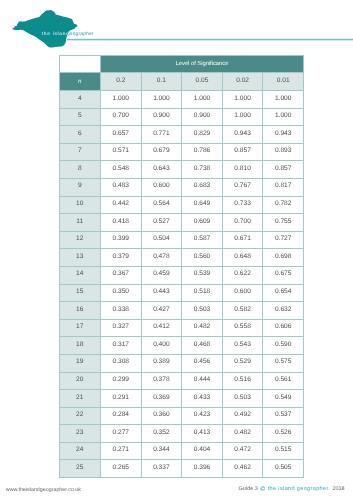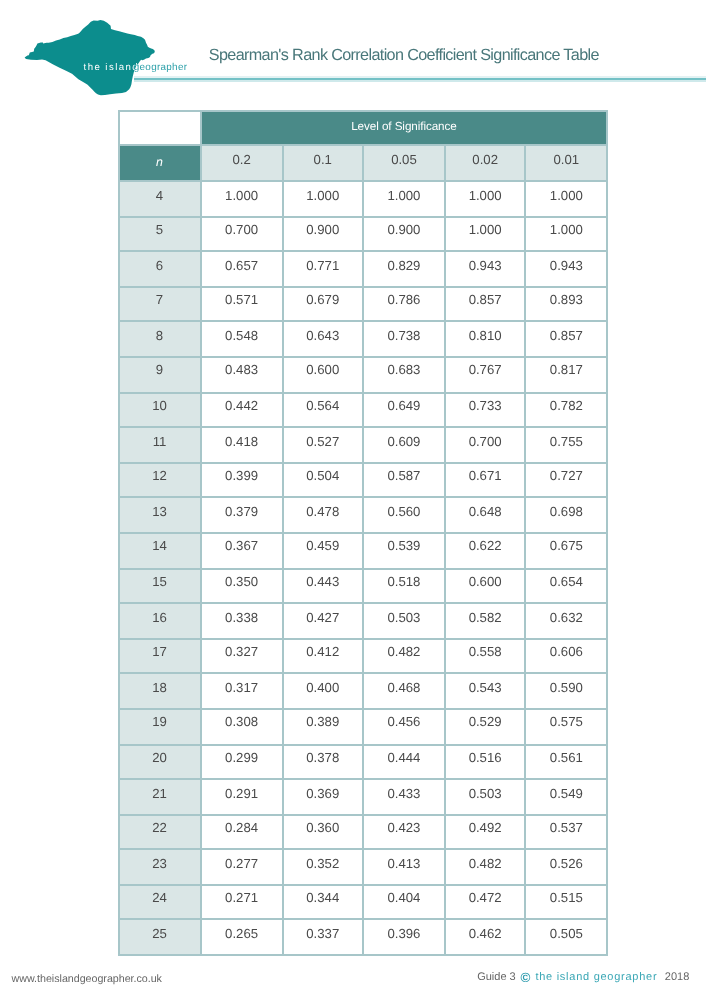--- a/index.html
+++ b/index.html
@@ -48,21 +48,20 @@
 
   <div class="logo">
     <svg viewBox="0 0 68 44">
       <path id="island" fill="#0c8d8d" d="M1.3,24.7 2.0,24.3 2.7,23.8 3.4,23.6 3.9,22.3 5.0,22.0 5.9,21.8 6.1,20.4 6.8,19.5 7.3,18.6 7.7,17.7 9.4,17.3 10.5,17.2 10.5,17.7 12.3,17.4 13.4,17.4 15.2,17.0 17.0,16.3 18.9,15.7 20.7,15.0 22.6,14.6 24.4,14.0 26.2,13.5 28.1,12.9 28.9,12.2 30.4,10.5 31.7,9.4 33.1,8.2 34.4,6.9 35.8,6.2 37.8,6.4 39.2,6.0 40.9,6.4 42.6,7.4 44.3,8.9 44.5,10.5 46.5,11.1 48.6,11.6 52.7,12.7 54.4,13.1 56.4,13.5 57.8,14.0 59.5,14.4 60.7,15.1 61.5,15.9 62.0,17.4 62.6,18.5 62.9,19.4 63.7,19.9 64.6,20.2 65.4,20.5 66.2,21.1 66.4,21.9 66.0,22.6 65.2,22.9 64.3,23.6 64.0,24.5 63.2,25.0 62.0,25.3 61.2,25.8 60.3,26.1 59.6,25.9 59.0,26.5 58.2,27.7 57.3,28.7 56.5,30.2 55.9,32.1 55.4,34.1 55.0,36.1 54.7,38.1 54.2,39.6 53.6,40.6 52.0,42.0 50.0,42.5 47.0,42.8 44.0,43.1 41.5,43.5 39.4,43.6 38.0,43.2 37.0,42.6 36.2,41.9 35.3,40.9 34.4,40.0 32.8,38.4 31.4,37.5 28.2,35.6 25.0,32.9 22.0,31.4 18.8,29.9 15.6,28.2 11.8,26.1 10.0,25.8 7.5,26.0 4.5,25.9 2.0,25.5 Z"></path>
     </svg>
   </div>
   <div class="logo-text">the island</div>
   <div class="logo-text2">geographer</div>
   <div class="rule"></div>
 
-  <div class="title">Spearman's Rank Correlation Coefficient Significance Table</div>
 
   <table class="tbl">
     <colgroup>
         <col class="c0">
         <col class="cn">
         <col class="cn">
         <col class="cn">
         <col class="cn">
         <col class="cn">
       </colgroup>

